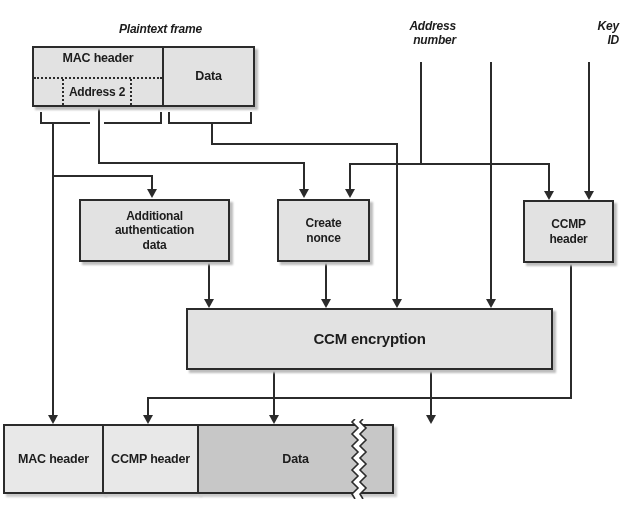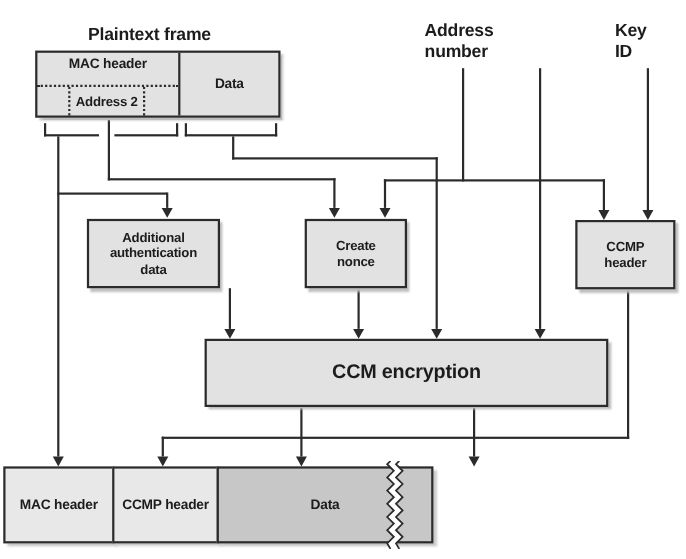--- a/index.html
+++ b/index.html
@@ -1,22 +1,22 @@
 <!DOCTYPE html>
 <html><head>
 <meta charset="utf-8">
 <style>
   html,body{margin:0;padding:0;background:#fff;}
   #canvas{
     position:relative;width:624px;height:508px;background:#ffffff;overflow:hidden;
     font-family:"Liberation Sans","DejaVu Sans",sans-serif;color:#1c1c1c;
   }
   .lbl{
-    position:absolute;font-weight:700;font-size:16px;line-height:1.2;
-    text-align:left;white-space:pre-line;letter-spacing:-0.2px;z-index:3;
+    position:absolute;font-style:italic;font-weight:700;font-size:12px;line-height:1.2;
+    text-align:right;white-space:pre-line;letter-spacing:-0.2px;z-index:3;
   }
   .box{
     position:absolute;background:#e2e2e2;border:2px solid #2b2b2b;box-sizing:border-box;
     box-shadow:3px 3px 2px #bdbdbd;display:flex;align-items:center;justify-content:center;
     text-align:center;font-weight:700;font-size:12px;line-height:1.2;white-space:pre-line;
     letter-spacing:-0.2px;z-index:2;
   }
   .cell{
     position:absolute;top:424px;height:70px;border:2px solid #2b2b2b;box-sizing:border-box;
     display:flex;align-items:center;justify-content:center;font-weight:700;font-size:12.5px;
@@ -111,28 +111,28 @@
   <div class="arr" style="left:544px;top:191px;"></div>
   <div class="arr" style="left:584px;top:191px;"></div>
   <div class="arr" style="left:204px;top:299px;"></div>
   <div class="arr" style="left:321px;top:299px;"></div>
   <div class="arr" style="left:392px;top:299px;"></div>
   <div class="arr" style="left:486px;top:299px;"></div>
   <div class="arr" style="left:143px;top:415px;"></div>
   <div class="arr" style="left:269px;top:415px;"></div>
   <div class="arr" style="left:426px;top:415px;"></div>
 
-  <div class="box" style="left:79px;top:199px;width:121px;height:63px;">Additional
+  <div class="box" style="left:79px;top:199px;width:151px;height:63px;">Additional
 authentication
 data</div>
   <div class="box" style="left:277px;top:199px;width:93px;height:63px;">Create
 nonce</div>
   <div class="box" style="left:523px;top:200px;width:91px;height:63px;">CCMP
 header</div>
-  <div class="box" style="left:186px;top:308px;width:367px;height:62px;font-size:18px;">CCM encryption</div>
+  <div class="box" style="left:186px;top:308px;width:367px;height:62px;font-size:15px;">CCM encryption</div>
 
   <div class="cell fill-light" style="left:3px;width:101px;">MAC header</div>
   <div class="cell fill-light" style="left:102px;width:97px;">CCMP header</div>
   <div class="cell fill-dark" style="left:197px;width:197px;">Data</div>
 
   <svg id="zigzag" width="30" height="80" viewBox="0 0 30 80">
     <polygon fill="#ffffff" points="9,0 6,3 12,9 6,15 12,21 6,27 12,33 6,39 12,45 6,51 12,57 6,63 12,69 6,75 9,80 17,80 14,75 20,69 14,63 20,57 14,51 20,45 14,39 20,33 14,27 20,21 14,15 20,9 14,3 17,0"></polygon>
     <polyline fill="none" stroke="#2b2b2b" stroke-width="1.6" points="9,0 6,3 12,9 6,15 12,21 6,27 12,33 6,39 12,45 6,51 12,57 6,63 12,69 6,75 9,80"></polyline>
     <polyline fill="none" stroke="#2b2b2b" stroke-width="1.6" points="17,0 14,3 20,9 14,15 20,21 14,27 20,33 14,39 20,45 14,51 20,57 14,63 20,69 14,75 17,80"></polyline>
   </svg>

